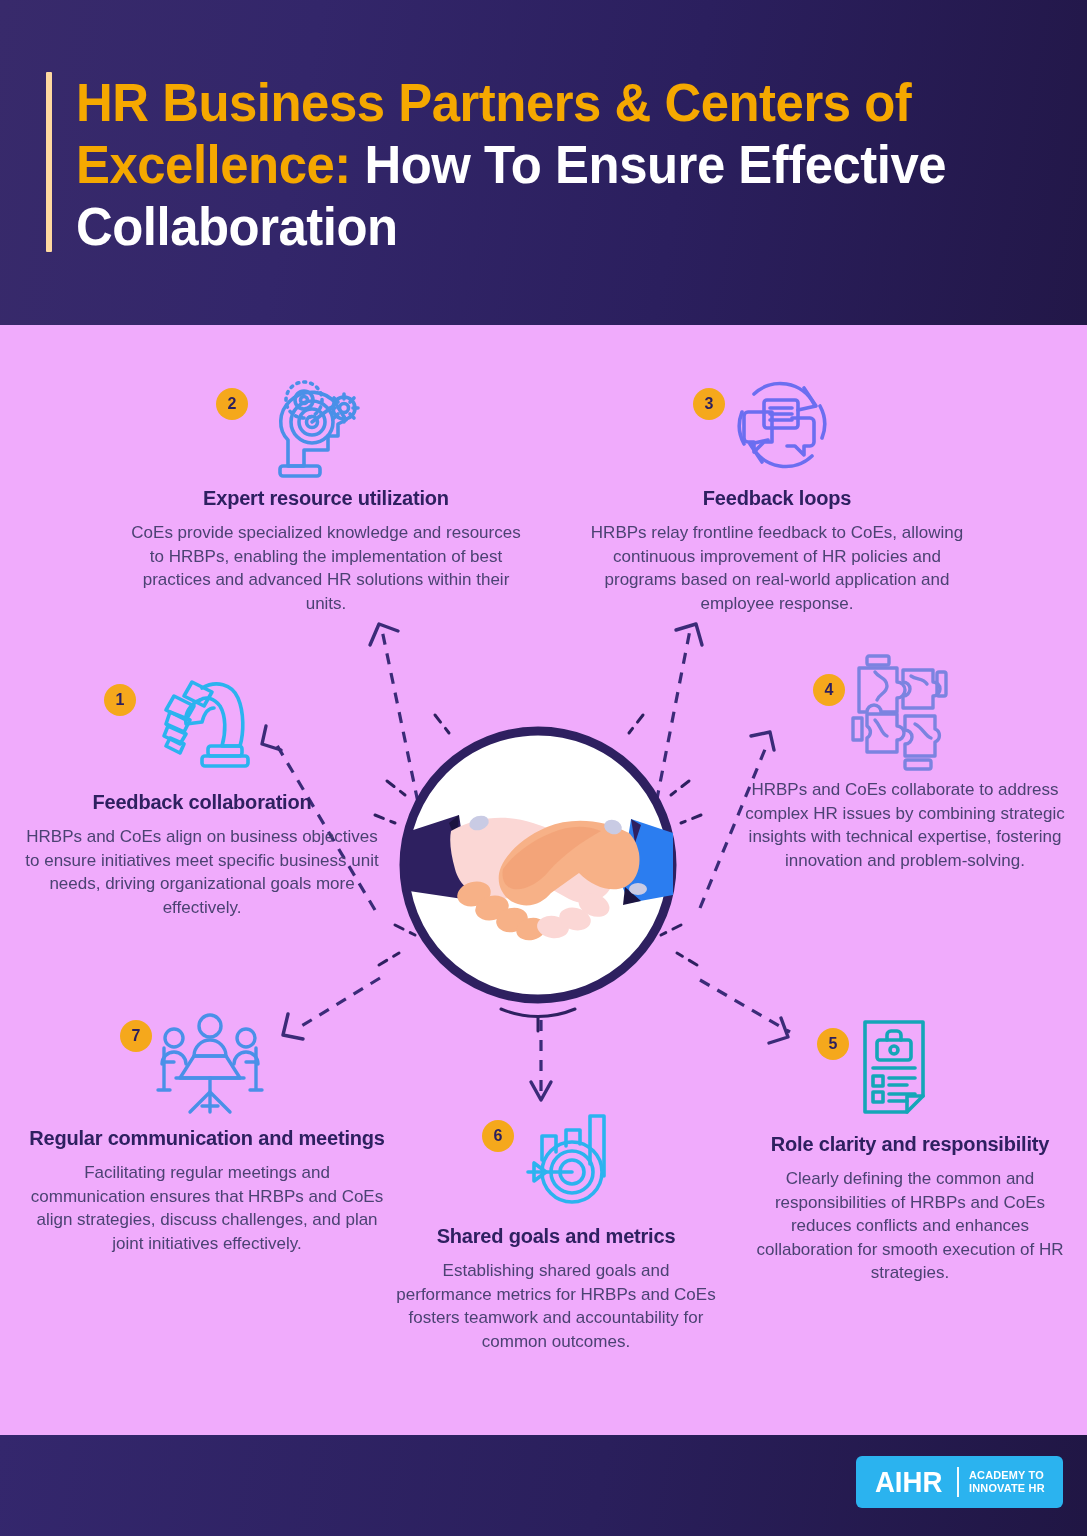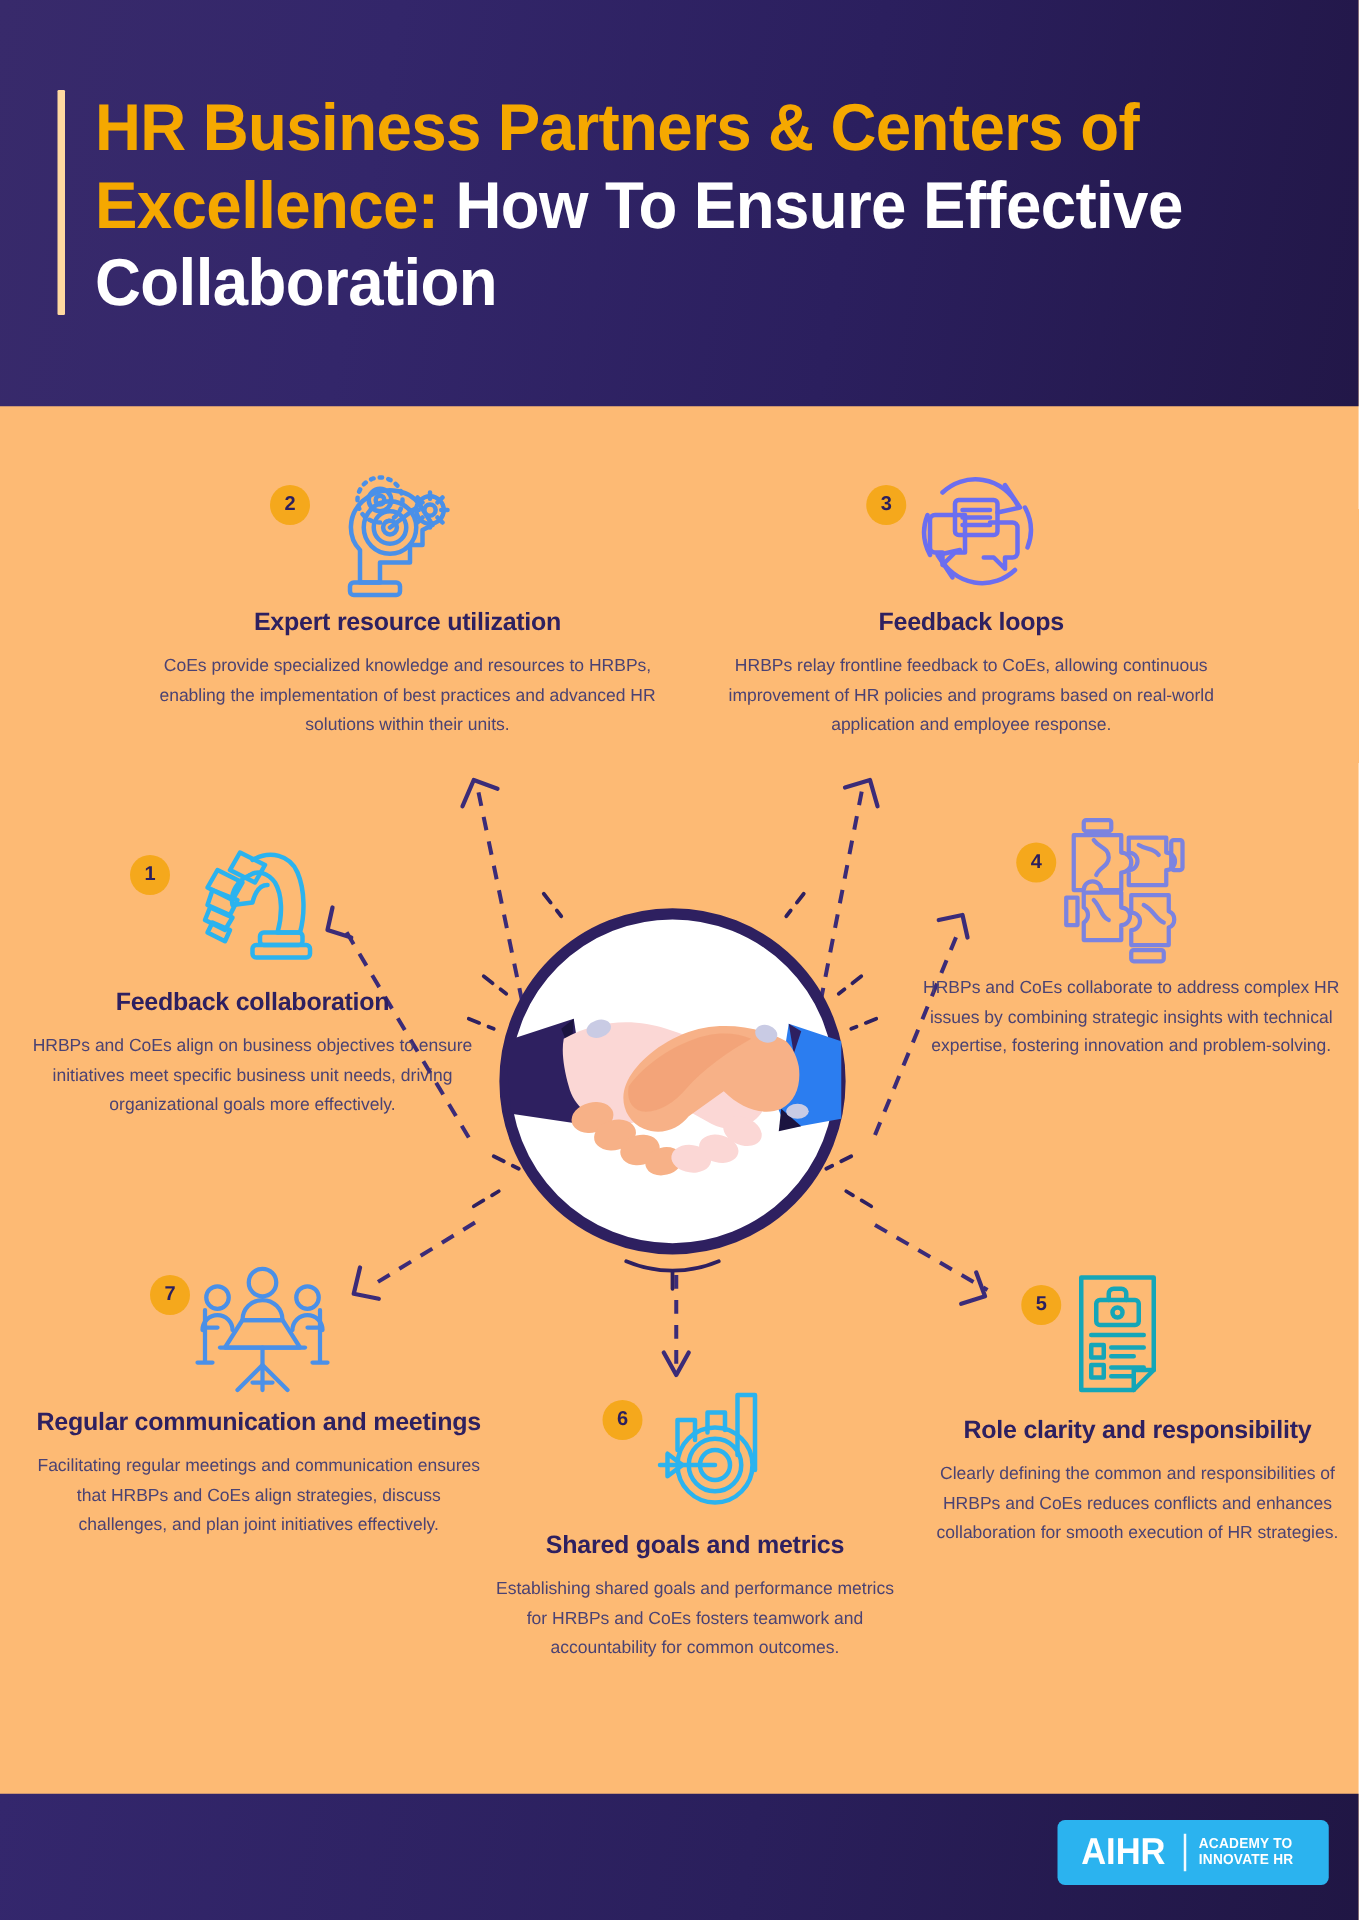--- a/index.html
+++ b/index.html
@@ -2,21 +2,21 @@
 <html><head>
 <meta charset="utf-8">
 <style>
   * { box-sizing: border-box; margin: 0; padding: 0; }
   html, body {
     width: 1087px; height: 1536px;
     background: #ffffff;
     font-family: "Liberation Sans", sans-serif;
     overflow: hidden;
   }
-  .page { position: relative; width: 1087px; height: 1536px; background:#fdba74; }
+  .page { position: relative; width: 1087px; height: 1536px; background:#f0abfc; }
 
   
   .header {
     position: absolute; left:0; top:0; width:1087px; height:325px;
     background: linear-gradient(100deg, #382a6b 0%, #33266a 28%, #2b1f5e 62%, #221748 100%);
   }
   .title-wrap { position:absolute; left:46px; top:72px; display:flex; }
   .title-bar { width:6px; background:#ffd9a0; border-radius:1px; margin-right:24px; height:180px; }
   .title-text {
     font-family: "Liberation Sans Narrow","Liberation Sans", sans-serif;
@@ -46,21 +46,21 @@
     font-family:"Liberation Sans", sans-serif;
   }
   .icon { position:absolute; }
   .item h3 {
     font-family:"Liberation Sans Narrow","Liberation Sans", sans-serif;
     font-weight:800; font-size:20px; line-height:28px;
     color:#2e2060; text-align:center; margin-bottom:9px;
     letter-spacing:-0.2px;
   }
   .item p {
-    font-size:14px; line-height:23.5px; color:#4b4273;
+    font-size:17px; line-height:23.5px; color:#4b4273;
     text-align:center;
   }
 
   
   #item1 { left:22px;  top:676px;  width:360px; }
   #item2 { left:126px; top:372px;  width:400px; }
   #item3 { left:578px; top:372px;  width:398px; }
   #item4 { left:735px; top:666px;  width:340px; }
   #item5 { left:745px; top:1018px; width:330px; }
   #item6 { left:396px; top:1110px; width:320px; }
@@ -71,21 +71,21 @@
 
   
   .footer {
     position:absolute; left:0; bottom:0; width:1087px; height:101px;
     background: linear-gradient(100deg, #34276d 0%, #2a1f5c 55%, #201644 100%);
   }
   .logo {
     position:absolute; right:24px; top:21px;
     background:#2bb3ef; border-radius:6px;
     display:flex; align-items:center;
-    padding:9px 24px 9px 16px;
+    padding:9px 14px 9px 16px;
   }
   .logo-main {
     font-family:"Liberation Sans Narrow","Liberation Sans", sans-serif;
     font-weight:800; font-size:30px; color:#ffffff; letter-spacing:0px;
     transform: scaleX(0.92);
   }
   .logo-div { width:2px; height:30px; background:#ffffff; margin:0 10px 0 12px; opacity:.95; }
   .logo-sub {
     font-family:"Liberation Sans Narrow","Liberation Sans", sans-serif;
     font-weight:800; font-size:11.5px; line-height:13px; color:#ffffff;

